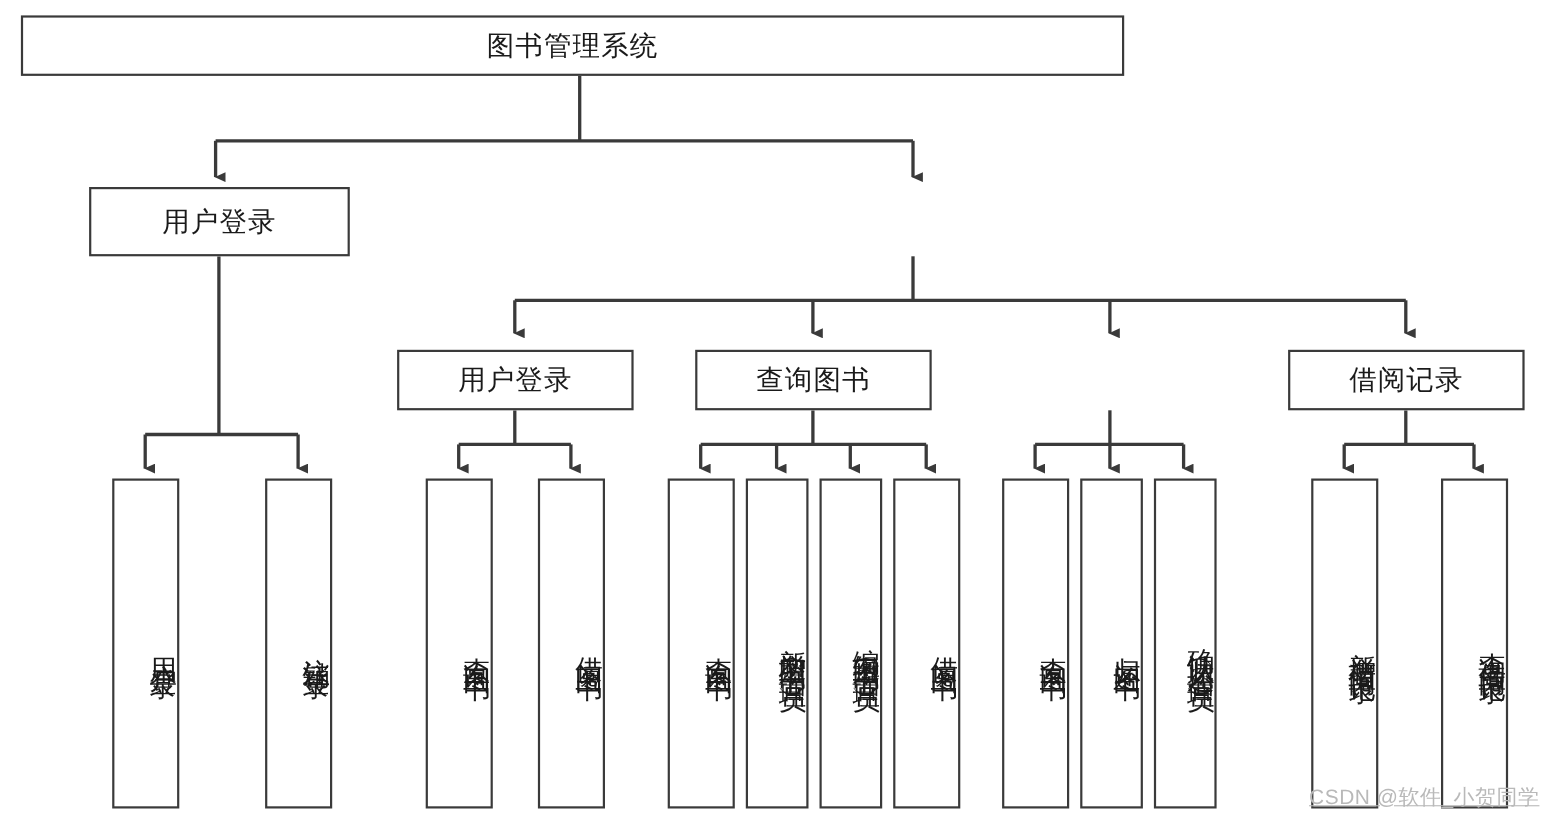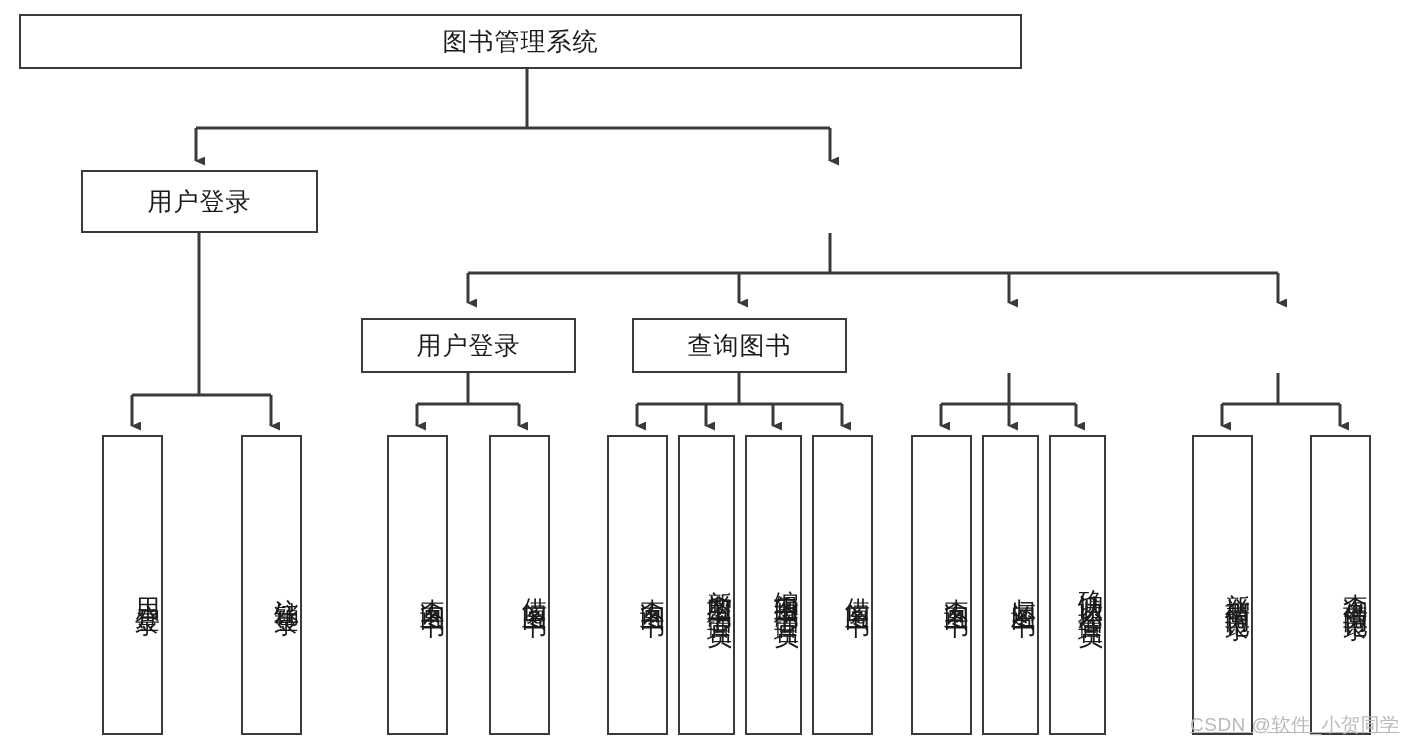--- a/index.html
+++ b/index.html
@@ -126,20 +126,21 @@
   <div class="node horiz" style="left:19px; top:14px; width:1003px; height:55px;">图书管理系统</div>
 
   <div class="node horiz" style="left:81px; top:170px; width:237px; height:63px;">用户登录</div>
 
 
   <div class="node horiz" style="left:361px; top:318px; width:215px; height:55px;">用户登录</div>
 
   <div class="node horiz" style="left:632px; top:318px; width:215px; height:55px;">查询图书</div>
 
 
+  <div class="node horiz" style="left:1171px; top:318px; width:215px; height:55px;">借阅记录</div>
 
   <div class="node vert" style="left:102px; top:435px; width:61px; height:300px;">
     <span class="vtext">用户登录</span>
   </div>
 
   <div class="node vert" style="left:241px; top:435px; width:61px; height:300px;">
     <span class="vtext">注销登录</span>
   </div>
 
   <div class="node vert" style="left:387px; top:435px; width:61px; height:300px;">

